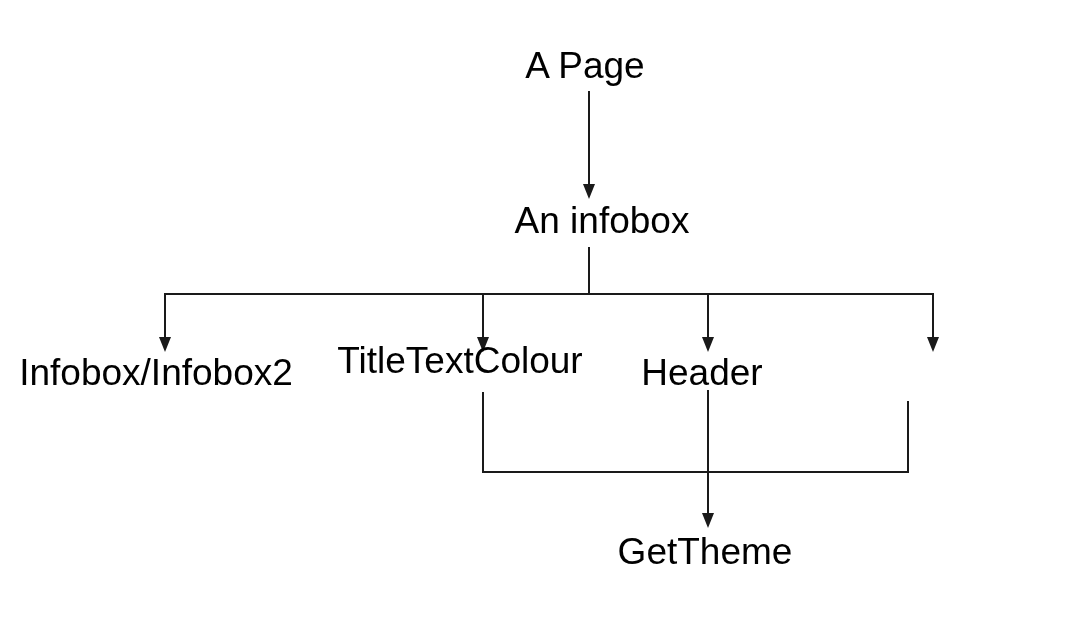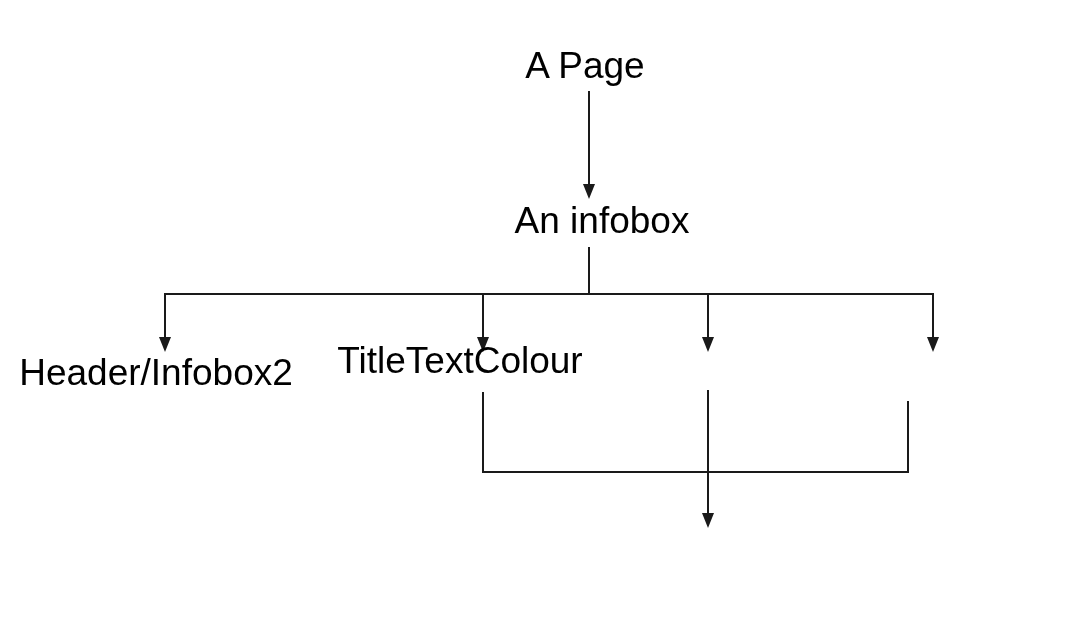--- a/index.html
+++ b/index.html
@@ -75,20 +75,22 @@
     <g>
       <line x1="708" y1="390" x2="708" y2="515"></line>
       <polygon points="702,513 714,513 708,528"></polygon>
     </g>
   </svg>
 
   <div class="node-label" style="left:585px; top:45px;">A Page</div>
 
   <div class="node-label" style="left:590px; top:200px;margin-left:12px;">An infobox</div>
 
-  <div class="node-label" style="left:156px; top:352px;">Header/Infobox2</div>
+  <div class="node-label" style="left:156px; top:352px;">Infobox/Infobox2</div>
 
   <div class="node-label" style="left:460px; top:340px;">TitleTextColour</div>
 
+  <div class="node-label" style="left:702px; top:352px;">Header</div>
 
 
+  <div class="node-label" style="left:705px; top:531px;">GetTheme</div>
 
 </div>
 
 </body></html>

